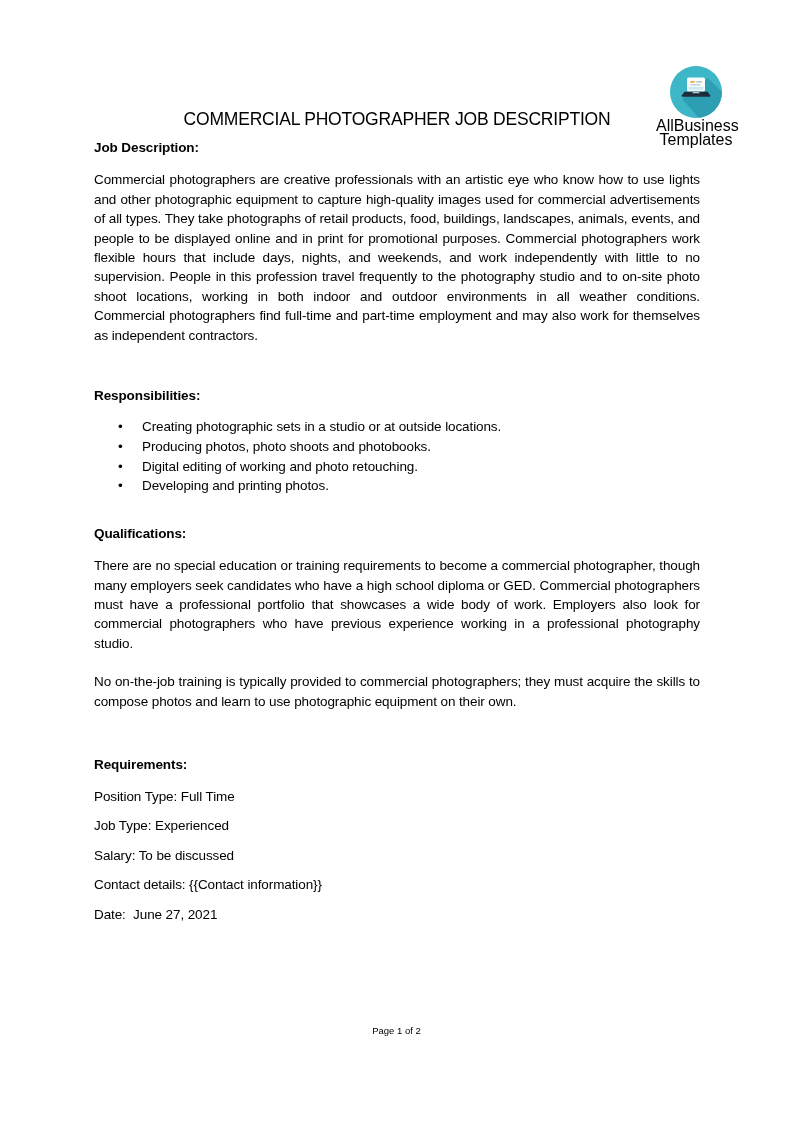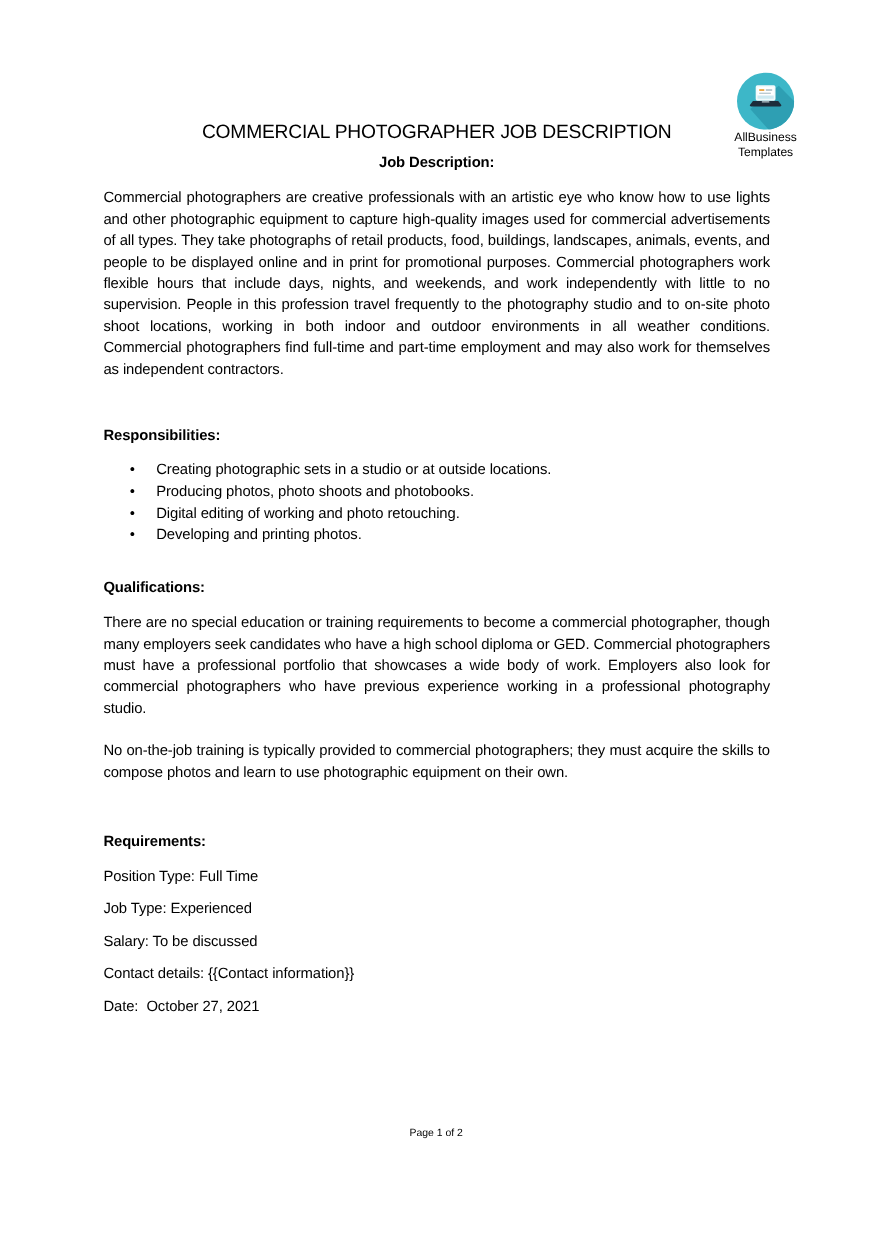--- a/index.html
+++ b/index.html
@@ -18,21 +18,21 @@
   .logo {
     position: absolute;
     top: 66px;
     left: 656px;
     width: 80px;
     text-align: center;
   }
   .logo svg { display: block; margin: 0 auto; }
   .logo-text {
     margin-top: 1px;
-    font-size: 11px;
+    font-size: 16px;
     line-height: 13.5px;
     color: #000000;
   }
   
   .content {
     position: absolute;
     left: 94px;
     top: 0;
     width: 606px;
     padding-top: 106px;
@@ -43,21 +43,21 @@
     line-height: 26px;
     font-weight: normal;
     letter-spacing: -0.2px;
   }
   h2.heading {
     font-size: 13.5px;
     line-height: 19.4px;
     font-weight: bold;
     letter-spacing: -0.1px;
   }
-  .h-jobdesc { margin-top: 6px; text-align: center; }
+  .h-jobdesc { margin-top: 6px; }
   .h-resp    { margin-top: 41px; }
   .h-qual    { margin-top: 28px; }
   .h-req     { margin-top: 44px; }
   p.body {
     font-size: 13.5px;
     line-height: 19.4px;
     letter-spacing: -0.1px;
     text-align: justify;
   }
   .p-jobdesc { margin-top: 13px; }
@@ -147,18 +147,18 @@
 
     <h2 class="heading h-qual">Qualifications:</h2>
     <p class="body p-qual1">There are no special education or training requirements to become a commercial photographer, though many employers seek candidates who have a high school diploma or GED. Commercial photographers must have a professional portfolio that showcases a wide body of work. Employers also look for commercial photographers who have previous experience working in a professional photography studio.</p>
     <p class="body p-qual2">No on-the-job training is typically provided to commercial photographers; they must acquire the skills to compose photos and learn to use photographic equipment on their own.</p>
 
     <h2 class="heading h-req">Requirements:</h2>
     <p class="req first">Position Type: Full Time</p>
     <p class="req">Job Type: Experienced</p>
     <p class="req">Salary: To be discussed</p>
     <p class="req">Contact details: {{Contact information}}</p>
-    <p class="req">Date:  October 27, 2021</p>
+    <p class="req">Date:  June 27, 2021</p>
   </div>
 
   <div class="footer">Page 1 of 2</div>
 
 </div>
 
 </body></html>

